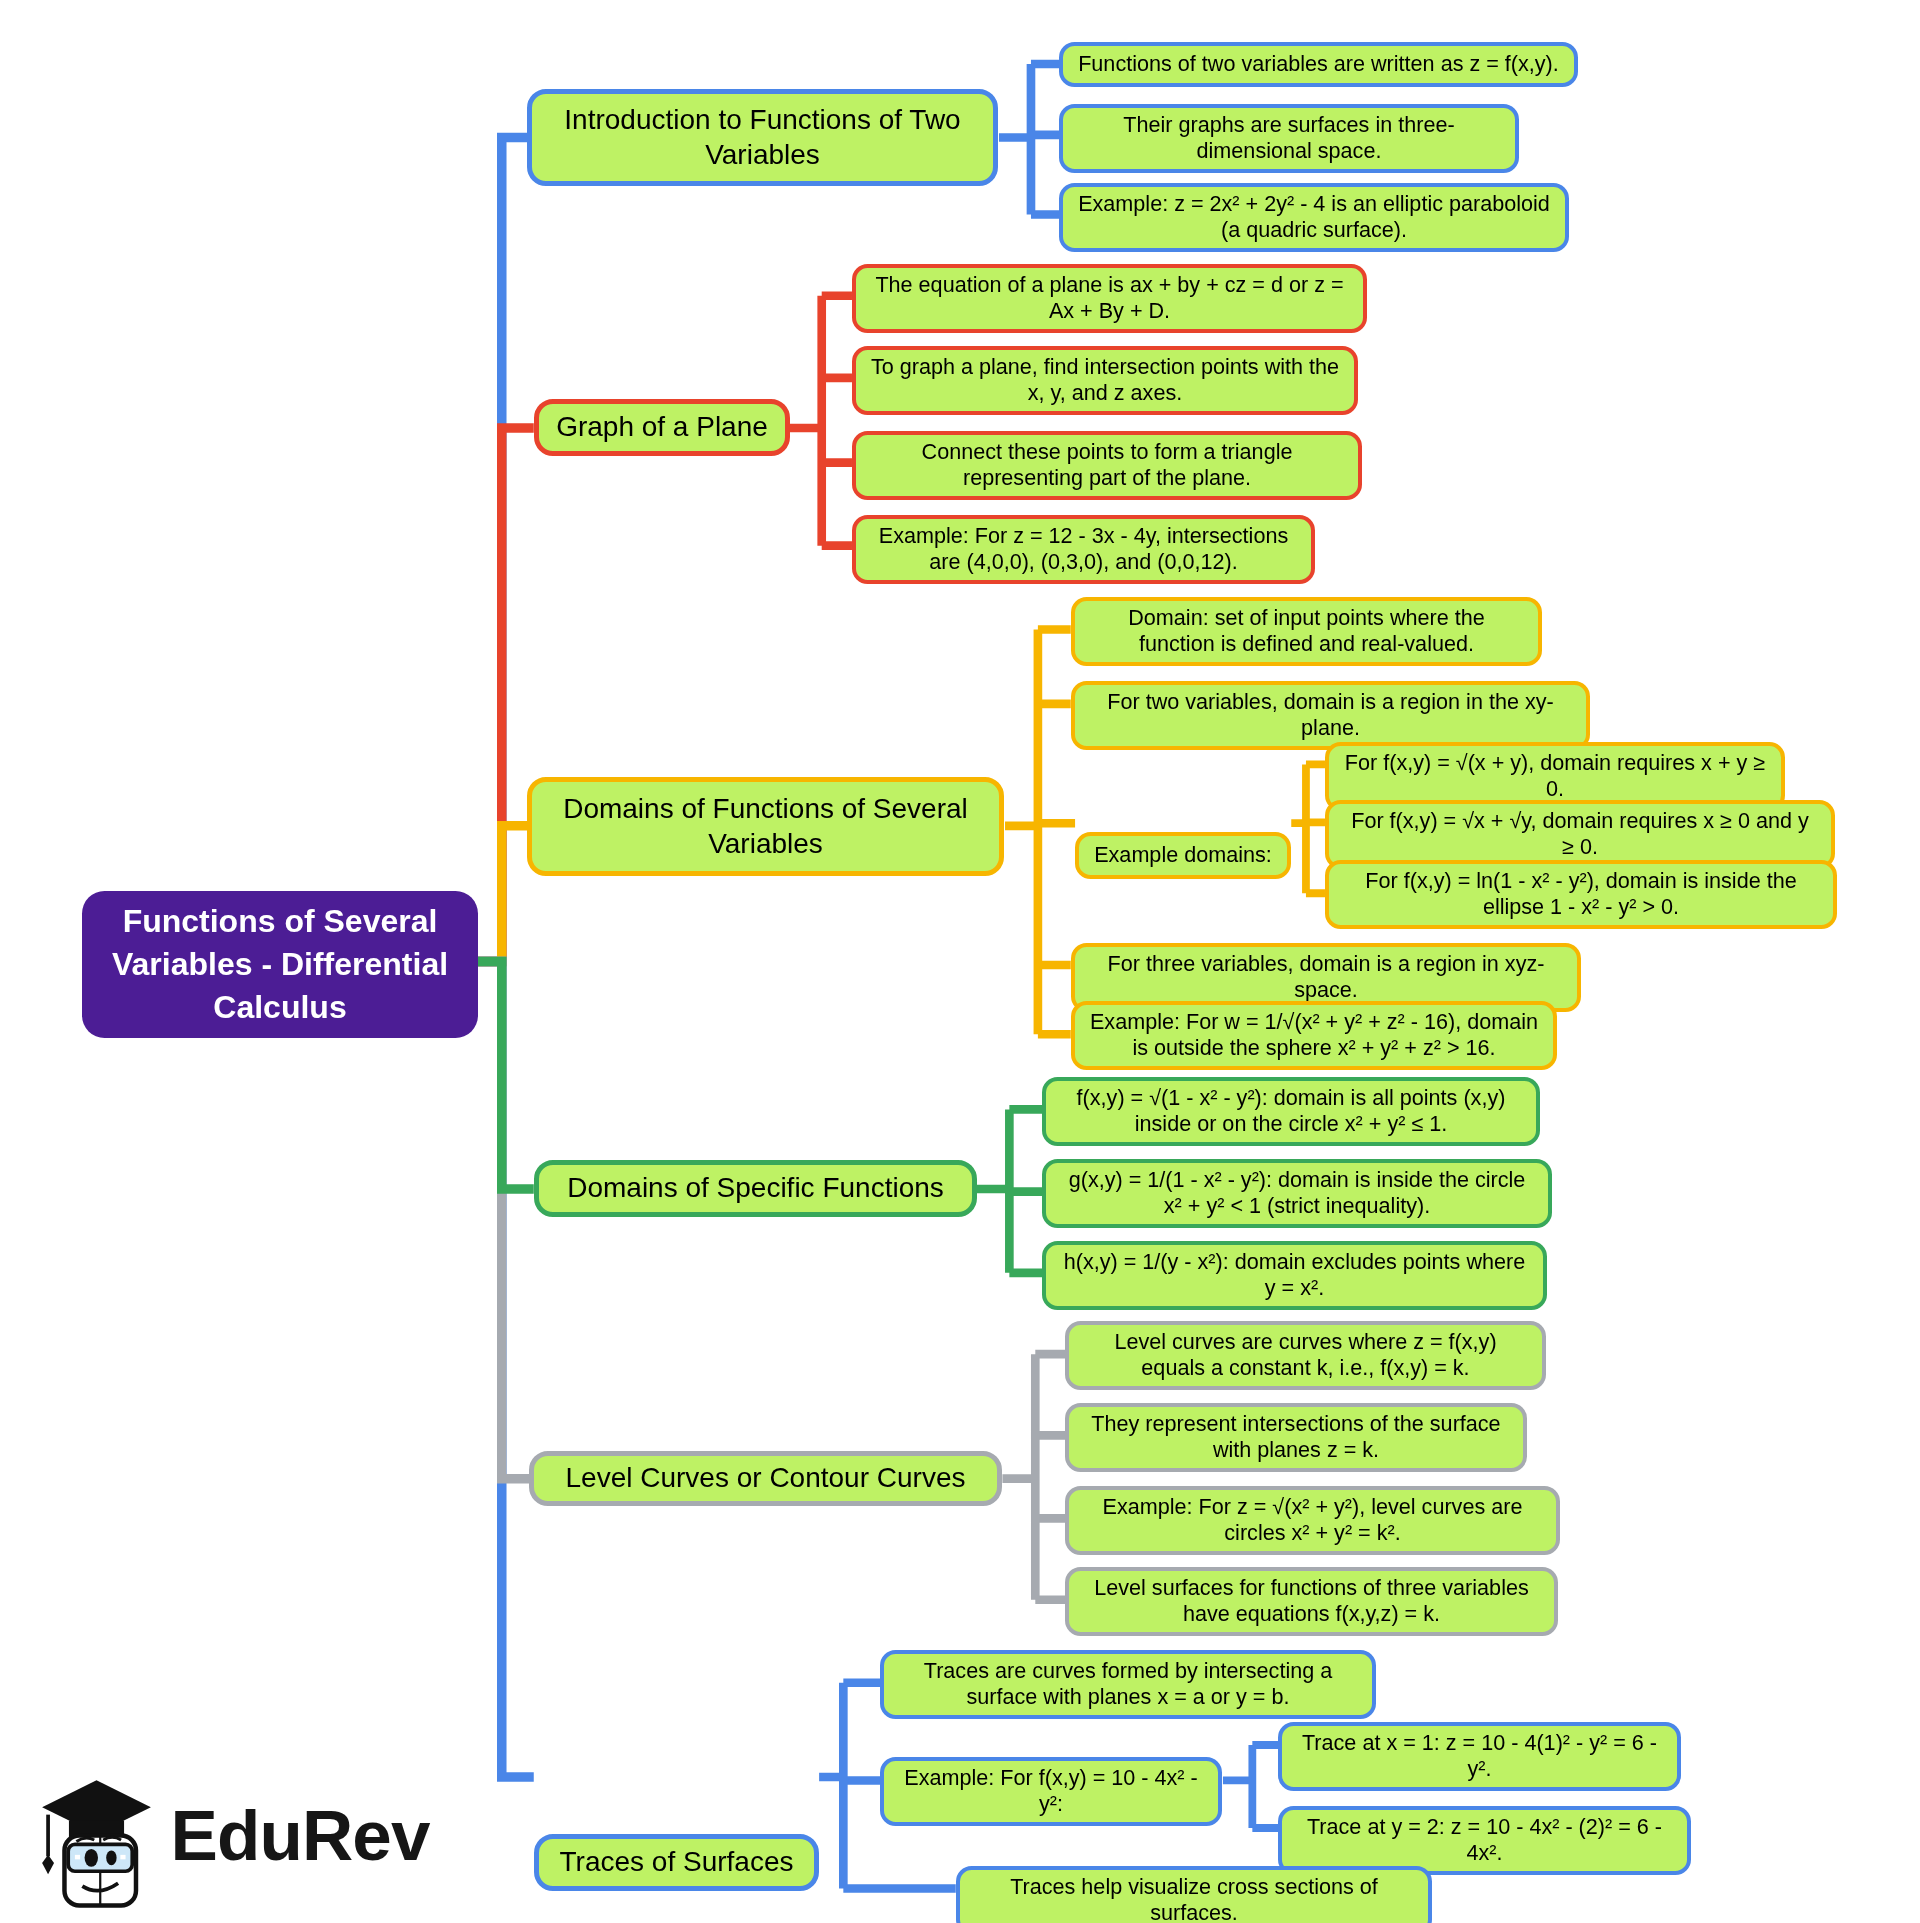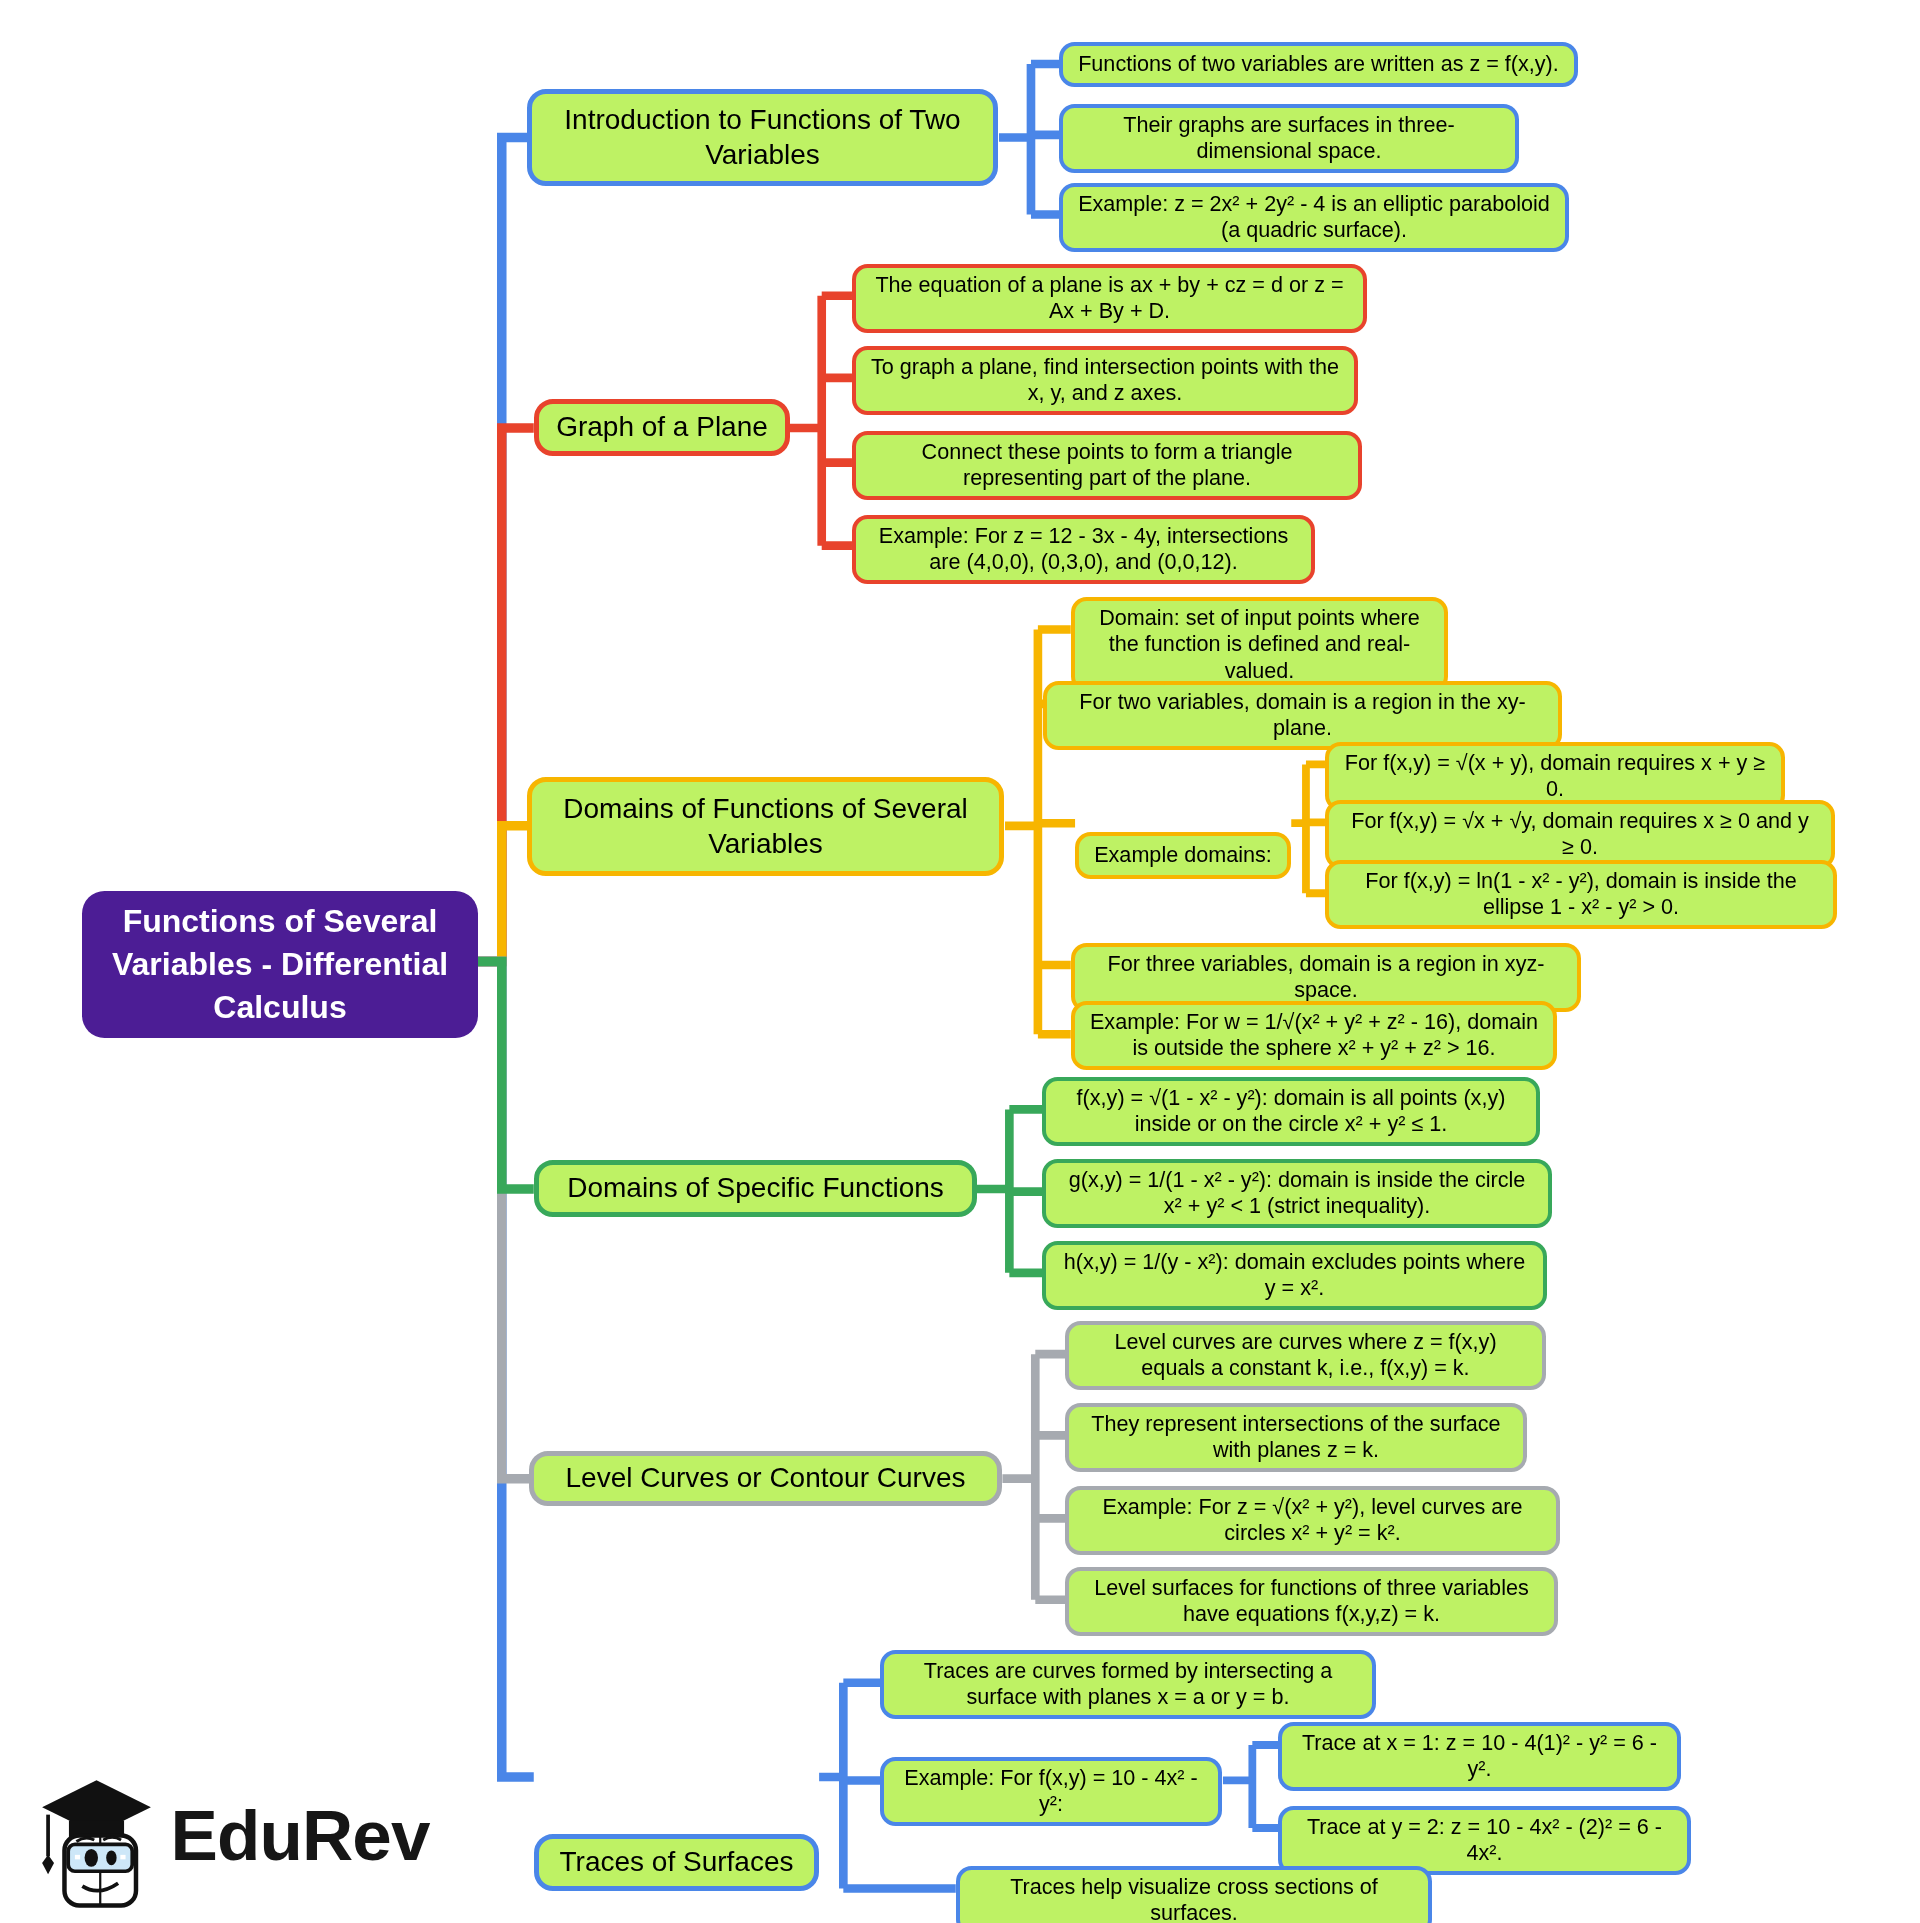--- a/index.html
+++ b/index.html
@@ -61,22 +61,22 @@
   <div class="node child blue" style="left:1059px;top:104px;width:460px;min-height:62px;">Their graphs are surfaces in three-dimensional space.</div>
   <div class="node child blue" style="left:1059px;top:183px;width:510px;min-height:62px;">Example: z = 2x² + 2y² - 4 is an elliptic paraboloid (a quadric surface).</div>
 
   <div class="node topic red" style="left:534px;top:399px;width:256px;min-height:57px;">Graph of a Plane</div>
   <div class="node child red" style="left:852px;top:264px;width:515px;min-height:64px;">The equation of a plane is ax + by + cz = d or z = Ax + By + D.</div>
   <div class="node child red" style="left:852px;top:346px;width:506px;min-height:64px;">To graph a plane, find intersection points with the x, y, and z axes.</div>
   <div class="node child red" style="left:852px;top:431px;width:510px;min-height:64px;">Connect these points to form a triangle representing part of the plane.</div>
   <div class="node child red" style="left:852px;top:515px;width:463px;min-height:62px;">Example: For z = 12 - 3x - 4y, intersections are (4,0,0), (0,3,0), and (0,0,12).</div>
 
   <div class="node topic yellow" style="left:527px;top:777px;width:477px;min-height:99px;">Domains of Functions of Several Variables</div>
-  <div class="node child yellow" style="left:1071px;top:597px;width:377px;min-height:66px;">Domain: set of input points where the function is defined and real-valued.</div>
-  <div class="node child yellow" style="left:1043px;top:681px;width:519px;min-height:45px;">For two variables, domain is a region in the xy-plane.</div>
+  <div class="node child yellow" style="left:1071px;top:597px;width:471px;min-height:66px;">Domain: set of input points where the function is defined and real-valued.</div>
+  <div class="node child yellow" style="left:1071px;top:681px;width:519px;min-height:45px;">For two variables, domain is a region in the xy-plane.</div>
   <div class="node child yellow" style="left:1075px;top:800px;width:216px;min-height:47px;margin-top:32px;">Example domains:</div>
   <div class="node child yellow" style="left:1325px;top:742px;width:460px;min-height:45px;">For f(x,y) = √(x + y), domain requires x + y ≥ 0.</div>
   <div class="node child yellow" style="left:1325px;top:800px;width:510px;min-height:45px;">For f(x,y) = √x + √y, domain requires x ≥ 0 and y ≥ 0.</div>
   <div class="node child yellow" style="left:1325px;top:860px;width:512px;min-height:66px;">For f(x,y) = ln(1 - x² - y²), domain is inside the ellipse 1 - x² - y² &gt; 0.</div>
   <div class="node child yellow" style="left:1071px;top:943px;width:510px;min-height:45px;">For three variables, domain is a region in xyz-space.</div>
   <div class="node child yellow" style="left:1071px;top:1001px;width:486px;min-height:66px;">Example: For w = 1/√(x² + y² + z² - 16), domain is outside the sphere x² + y² + z² &gt; 16.</div>
 
   <div class="node topic green" style="left:534px;top:1160px;width:443px;min-height:57px;">Domains of Specific Functions</div>
   <div class="node child green" style="left:1042px;top:1077px;width:498px;min-height:66px;">f(x,y) = √(1 - x² - y²): domain is all points (x,y) inside or on the circle x² + y² ≤ 1.</div>
   <div class="node child green" style="left:1042px;top:1159px;width:510px;min-height:66px;">g(x,y) = 1/(1 - x² - y²): domain is inside the circle x² + y² &lt; 1 (strict inequality).</div>

